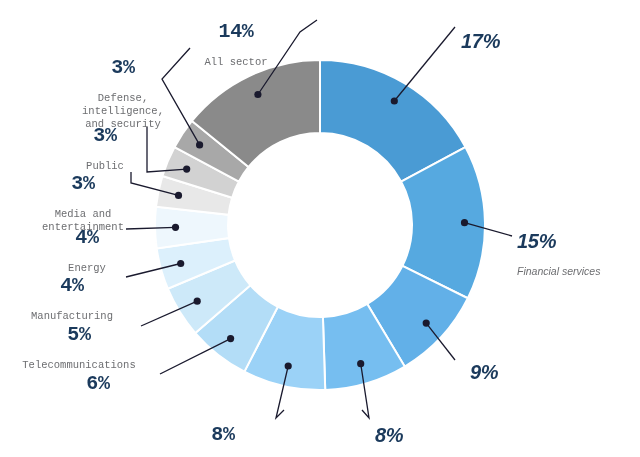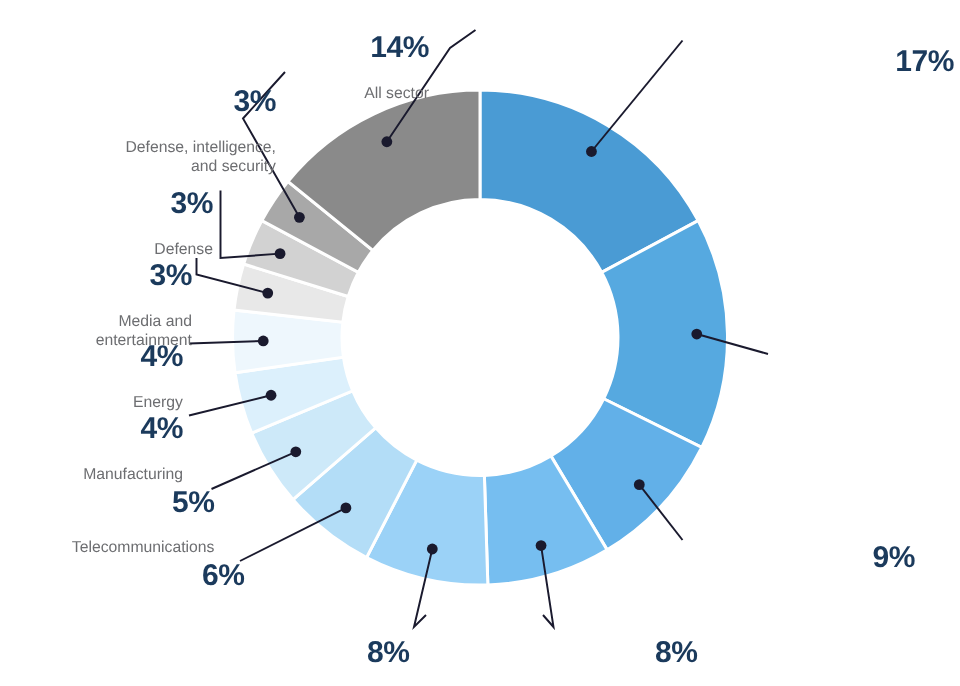--- a/index.html
+++ b/index.html
@@ -37,22 +37,22 @@
     white-space: pre-line;
   }
   .callout-pct {
     color: #1b3a5c;
     font-weight: bold;
     font-size: 20px;
     line-height: 22px;
     letter-spacing: -0.3px;
     display: block;
   }
-  .lbl-right { text-align: right; }
-  .lbl-left  { text-align: right; }
+  .lbl-right { text-align: left; font-style: italic; }
+  .lbl-left  { text-align: center; font-family: Liberation Mono, monospace; }
 </style>
 </head>
 <body>
 
 <div id="stage">
 
   <svg id="donut-svg" viewBox="0 0 640 457">
     <g id="slices-group">
         <path d="M 320.00 60.00 A 165 165 0 0 1 465.44 147.08 L 401.09 181.55 A 92 92 0 0 0 320.00 133.00 Z" fill="#4a9bd4" stroke="#ffffff" stroke-width="2"></path>
         <path d="M 465.44 147.08 A 165 165 0 0 1 467.84 298.27 L 402.43 265.85 A 92 92 0 0 0 401.09 181.55 Z" fill="#56a9e0" stroke="#ffffff" stroke-width="2"></path>
@@ -97,20 +97,24 @@
         <circle cx="186.7" cy="169.1" r="3.6" fill="#1a1a2e"></circle>
         <circle cx="199.6" cy="144.9" r="3.6" fill="#1a1a2e"></circle>
         <circle cx="257.9" cy="94.5" r="3.6" fill="#1a1a2e"></circle>
       </g>
   </svg>
 
   <div class="callout-label lbl-right" style="left:461px; top:17px; width:175px;">
     <span class="callout-pct">17%</span>
   </div>
 
+  <div class="callout-label lbl-right" style="left:517px; top:217px; width:120px;">
+    <span class="callout-pct">15%</span>
+    <span>Financial services</span>
+  </div>
 
   <div class="callout-label lbl-right" style="left:470px; top:348px; width:140px;">
     <span class="callout-pct">9%</span>
   </div>
 
   <div class="callout-label lbl-right" style="left:375px; top:411px; width:90px;">
     <span class="callout-pct">8%</span>
     
   </div>
 
@@ -139,21 +143,21 @@
   </div>
 
   <div class="callout-label lbl-left" style="left:38px; top:160px; width:90px;">
     <span class="callout-pct">3%</span>
     <span>Media and
 entertainment</span>
   </div>
 
   <div class="callout-label lbl-left" style="left:68px; top:112px; width:74px;">
     <span class="callout-pct">3%</span>
-    <span>Defense</span>
+    <span>Public</span>
   </div>
 
   <div class="callout-label lbl-left" style="left:62px; top:44px; width:122px;">
     <span class="callout-pct">3%</span>
     <span>Defense, intelligence,
 and security</span>
   </div>
 
   <div class="callout-label lbl-left" style="left:186px; top:8px; width:100px;">
     <span class="callout-pct">14%</span>

